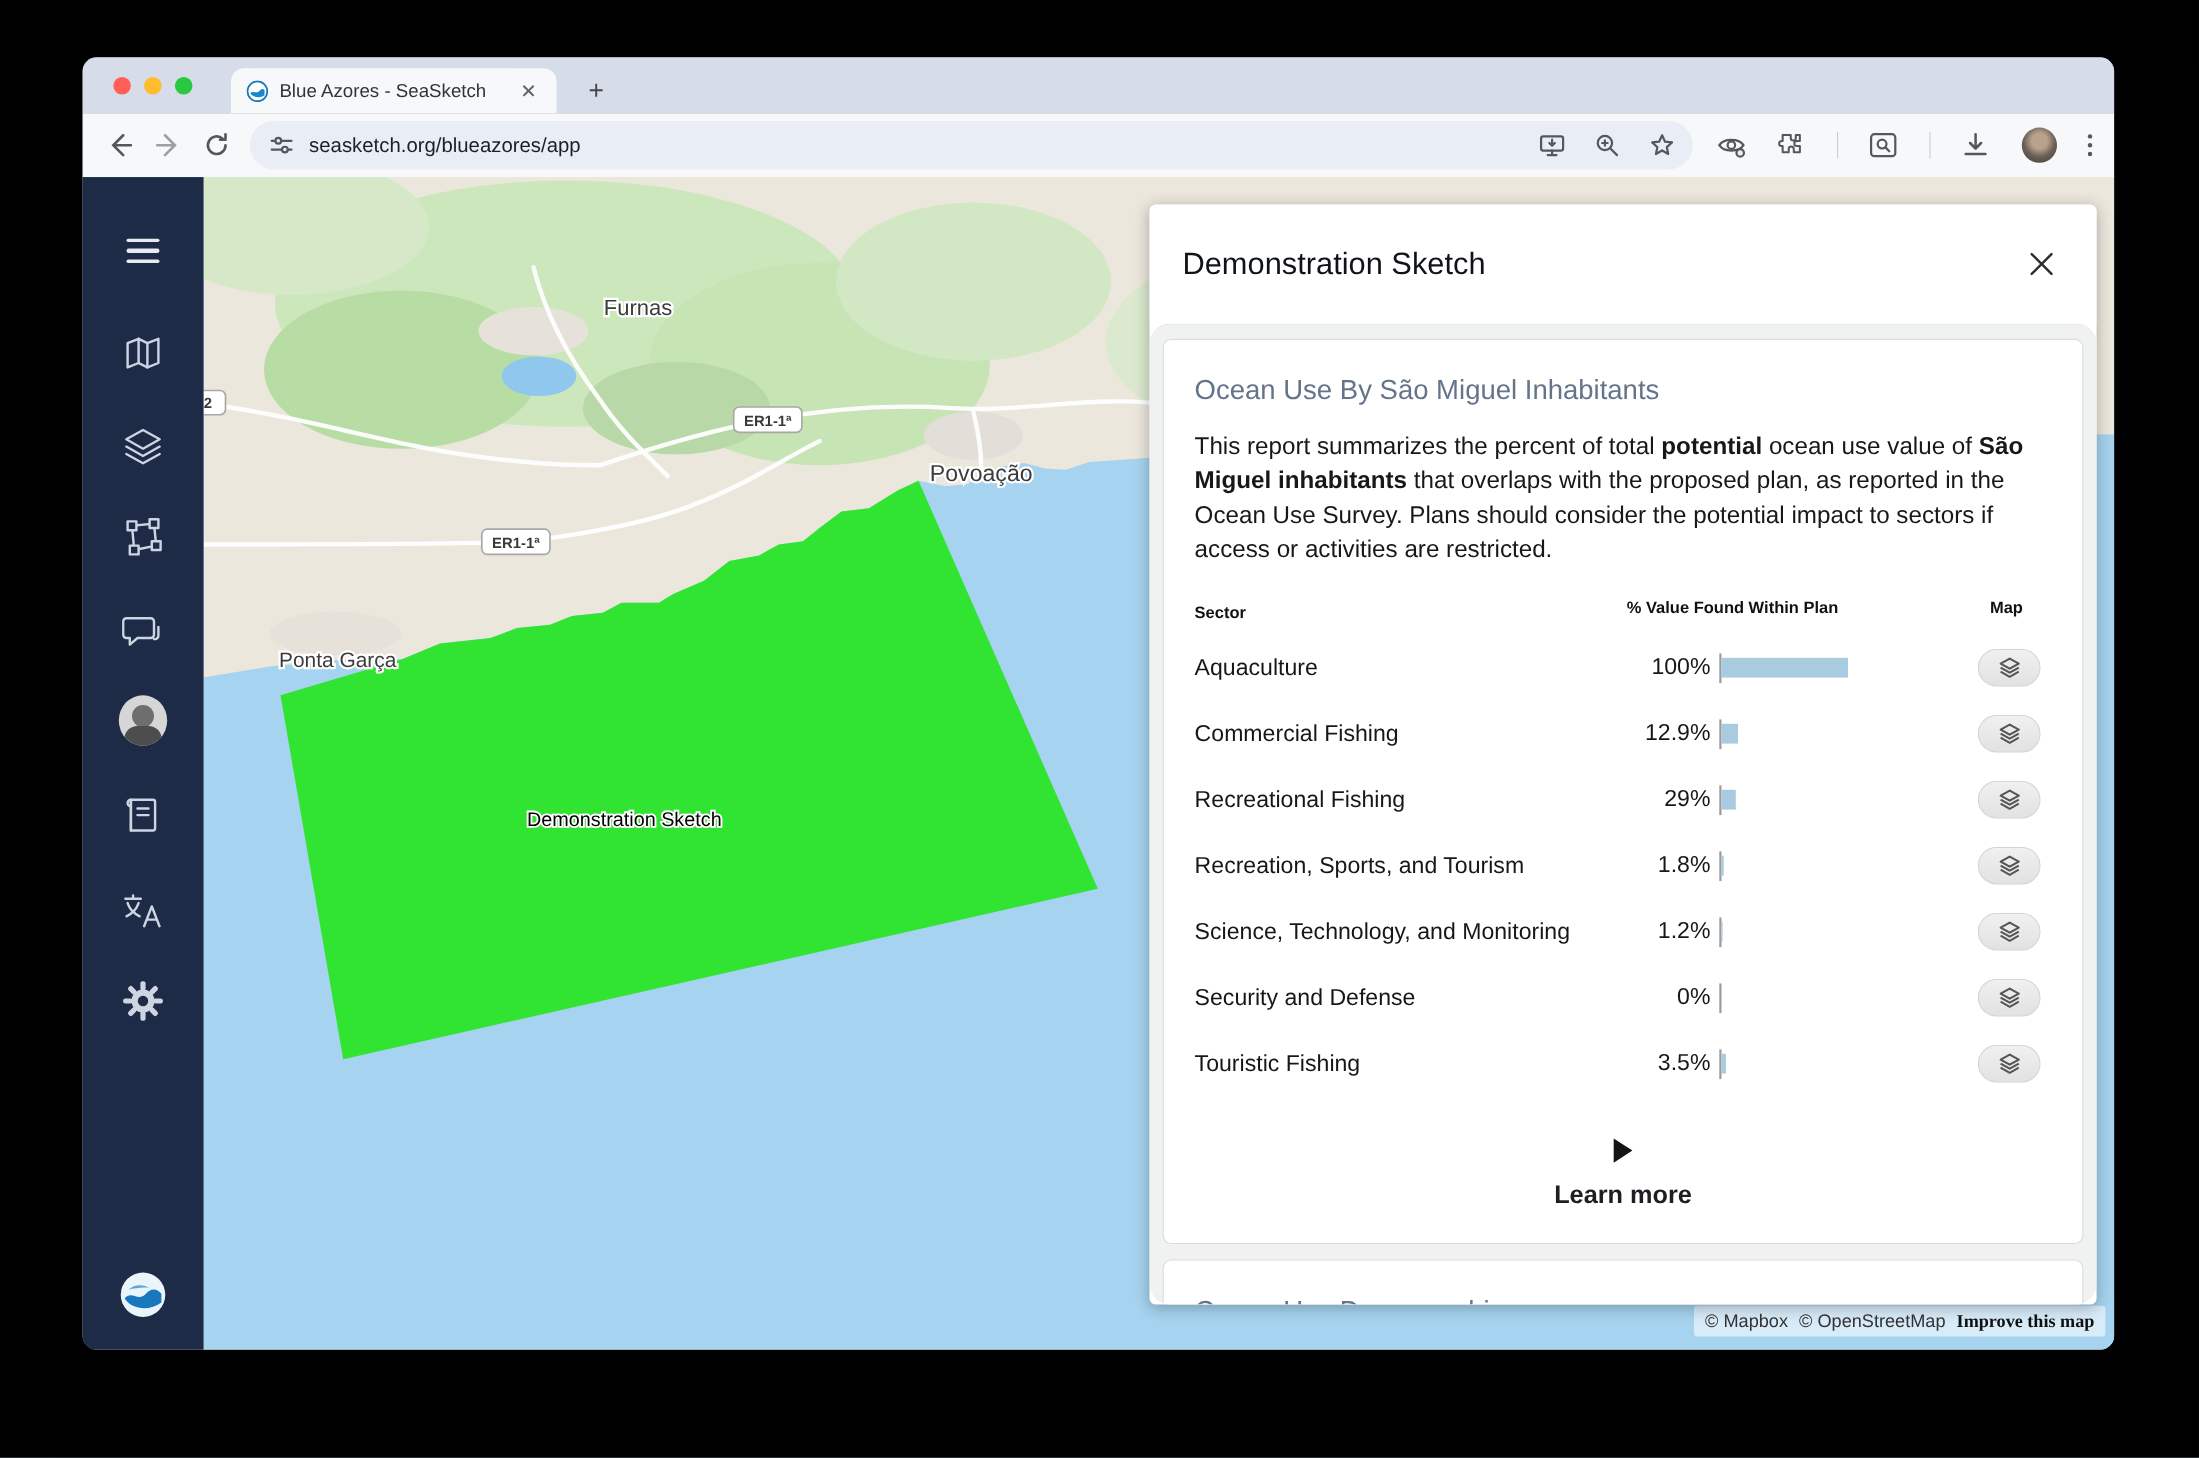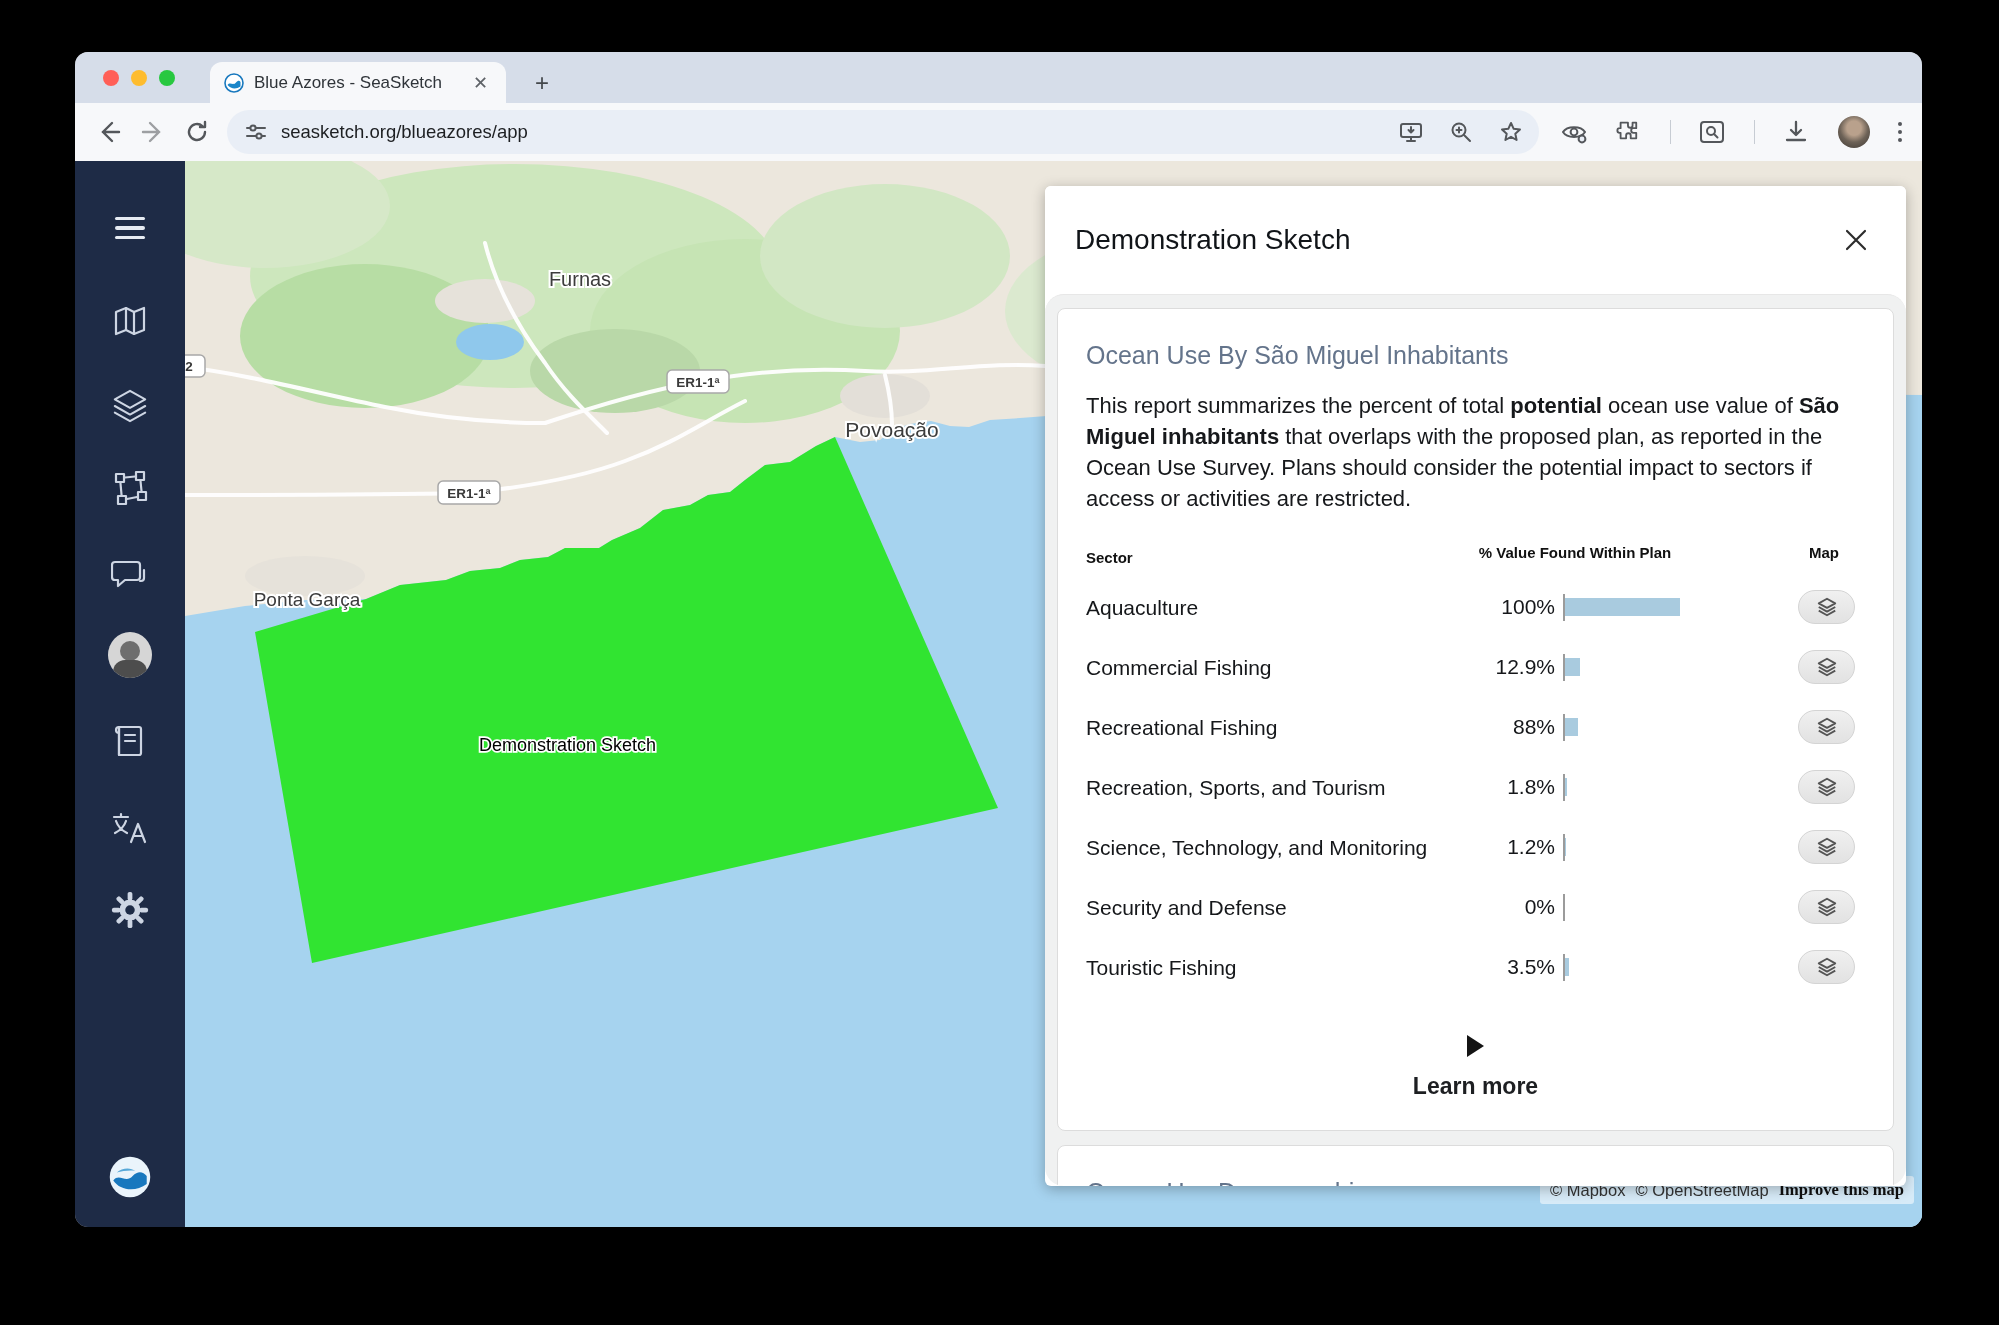--- a/index.html
+++ b/index.html
@@ -53,21 +53,21 @@
        width:34px; height:22px; border-radius:12px 12px 0 0; background:#4d4d4d; }
 
   
   .maparea { position:relative; flex:1; overflow:hidden; background:#a6d3ef; }
   .maparea svg.basemap { position:absolute; inset:0; }
   .mlabel { font-size:20px; fill:#3c3c3c; paint-order:stroke; stroke:#ffffff; stroke-width:4px;
             font-family:"Liberation Sans",sans-serif; }
   .sketchlabel { font-size:18px; fill:#000; paint-order:stroke; stroke:#fff; stroke-width:3.4px; }
   .shield-text { font-size:13.5px; font-weight:bold; fill:#3a3a3a; }
 
-  .attribution { position:absolute; right:8px; bottom:23px; background:rgba(255,255,255,.55);
+  .attribution { position:absolute; right:8px; bottom:12px; background:rgba(255,255,255,.55);
                  padding:4px 10px; font-size:16.5px; color:#333; display:flex; gap:10px; align-items:center;
                  border-radius:3px; white-space:nowrap; z-index:4; }
   .attribution .improve { font-weight:bold; color:#111;font-family:Liberation Serif, serif; }
 
   
   .panel { position:absolute; left:860px; top:25px; width:861px; height:1000px; background:#fff;
            border-radius:6px; box-shadow:0 3px 14px rgba(0,0,0,.28); overflow:hidden; z-index:6;
            display:flex; flex-direction:column; }
   .panel-header { height:108px; flex:0 0 108px; display:flex; align-items:center; justify-content:space-between;
                   padding:0 30px; background:#fff; }
@@ -381,21 +381,21 @@
                           <path d="M12 3 L21 8 L12 13 L3 8 Z"></path>
                           <path d="M3 12 L12 17 L21 12"></path>
                           <path d="M3 16 L12 21 L21 16"></path>
                         </svg>
       </button>
     </div>
   </div>
 
   <div class="trow">
     <div class="c-sector">Recreational Fishing</div>
-    <div class="c-val">88%</div>
+    <div class="c-val">29%</div>
     <div class="c-bar">
                       <div class="bar" style="width: 12.65px; background: rgb(169, 203, 223);"></div>
                     </div>
     <div class="c-map">
       <button class="map-btn">
         <svg width="22" height="22" viewBox="0 0 24 24">
                           <path d="M12 3 L21 8 L12 13 L3 8 Z"></path>
                           <path d="M3 12 L12 17 L21 12"></path>
                           <path d="M3 16 L12 21 L21 16"></path>
                         </svg>

